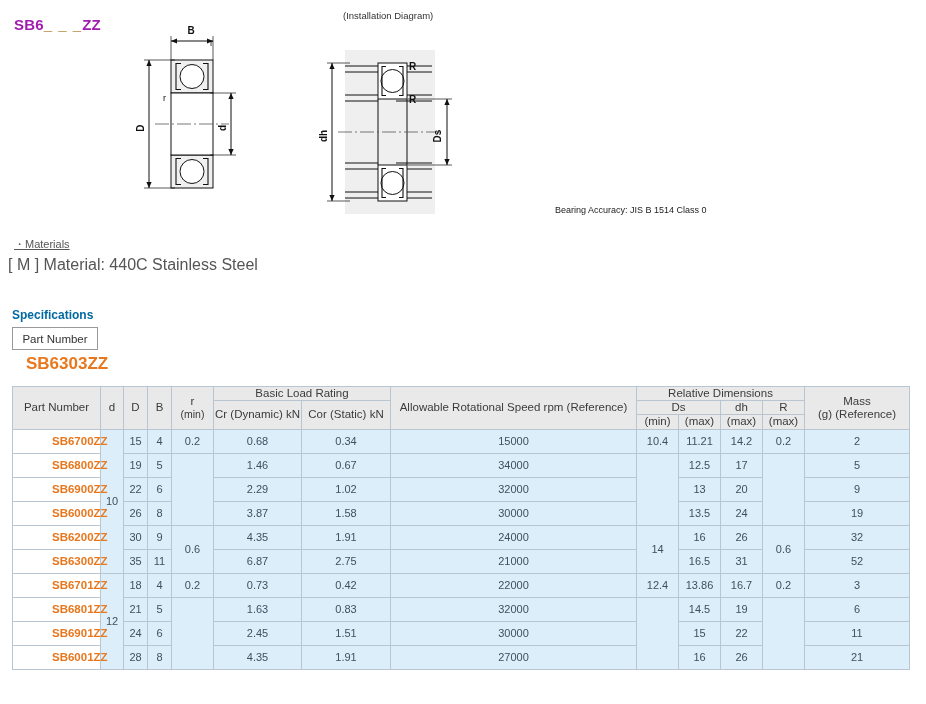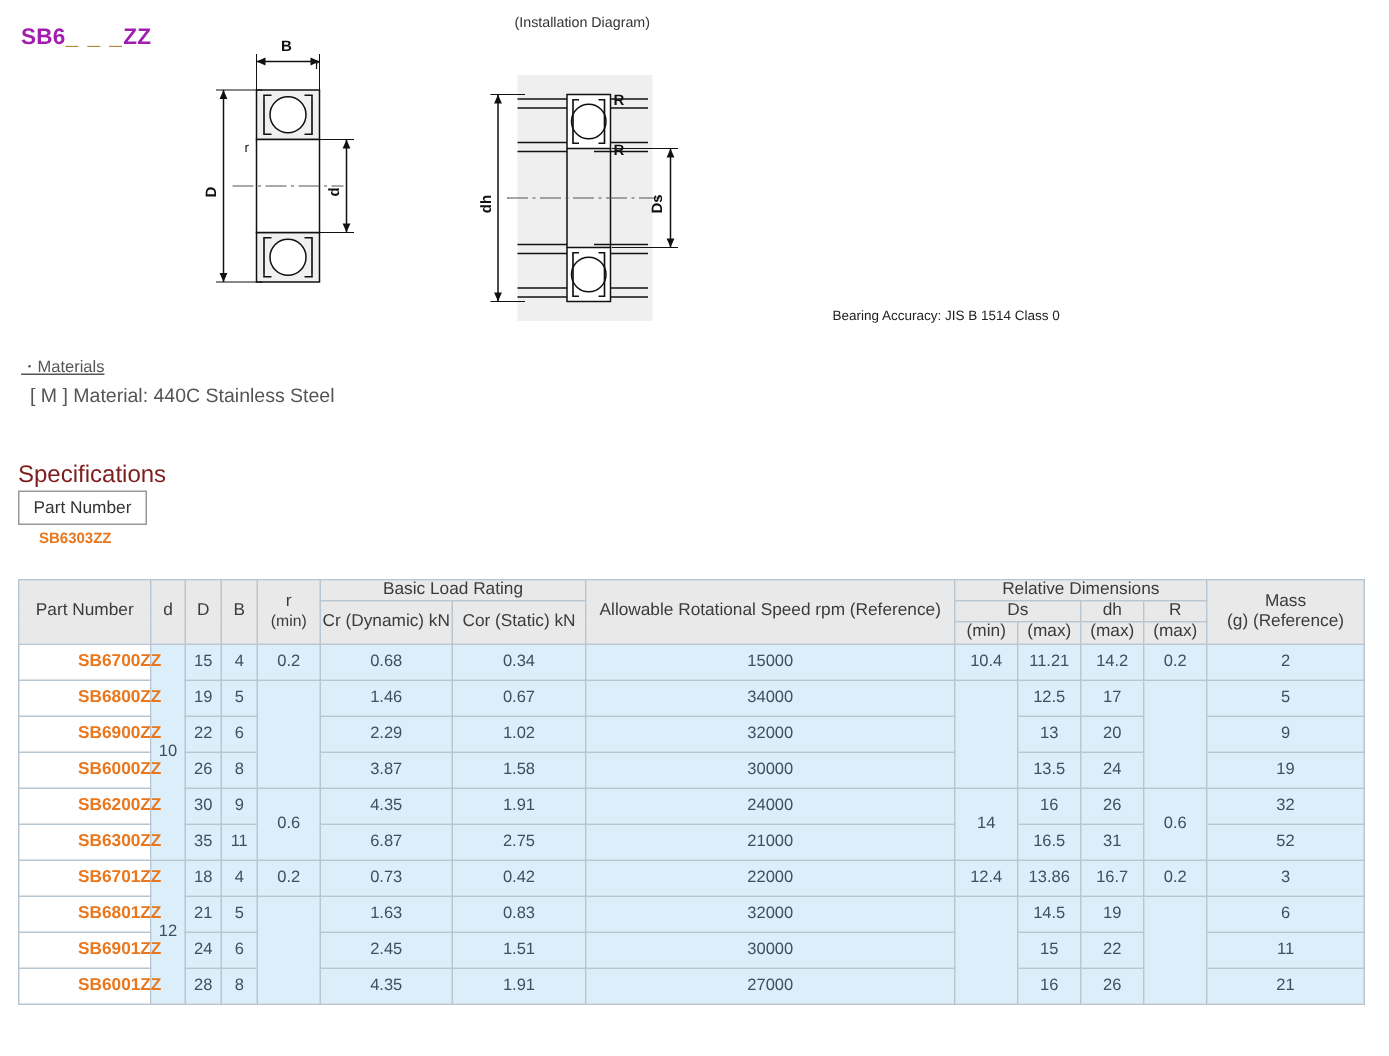--- a/index.html
+++ b/index.html
@@ -58,54 +58,54 @@
   .materials-head {
     position: absolute;
     left: 14px;
     top: 237px;
     font-size: 11px;
     color: #555;
     text-decoration: underline;
   }
   .materials-line {
     position: absolute;
-    left: 20px;
+    left: 8px;
     top: 256px;
-    font-size: 13px;
+    font-size: 16px;
     color: #555;
   }
 
   
   .spec-head {
     position: absolute;
     left: 12px;
     top: 308px;
-    font-size: 16px;
-    font-weight: normal;
-    color: #7f1d1d;
+    font-size: 12px;
+    font-weight: bold;
+    color: #0369a1;
   }
   .partnum-box {
     position: absolute;
     left: 12px;
     top: 327px;
     width: 84px;
     height: 21px;
     border: 1px solid #999;
     background: #fff;
     font-size: 11.5px;
     color: #333;
     display: flex;
     align-items: center;
     justify-content: center;
   }
   .partnum-value {
     position: absolute;
     left: 26px;
     top: 354px;
-    font-size: 10px;
+    font-size: 17px;
     font-weight: bold;
     color: #e8771d;
     text-align: center;
   }
 
   
   .spec-table-wrap {
     position: absolute;
     left: 12px;
     top: 386px;

